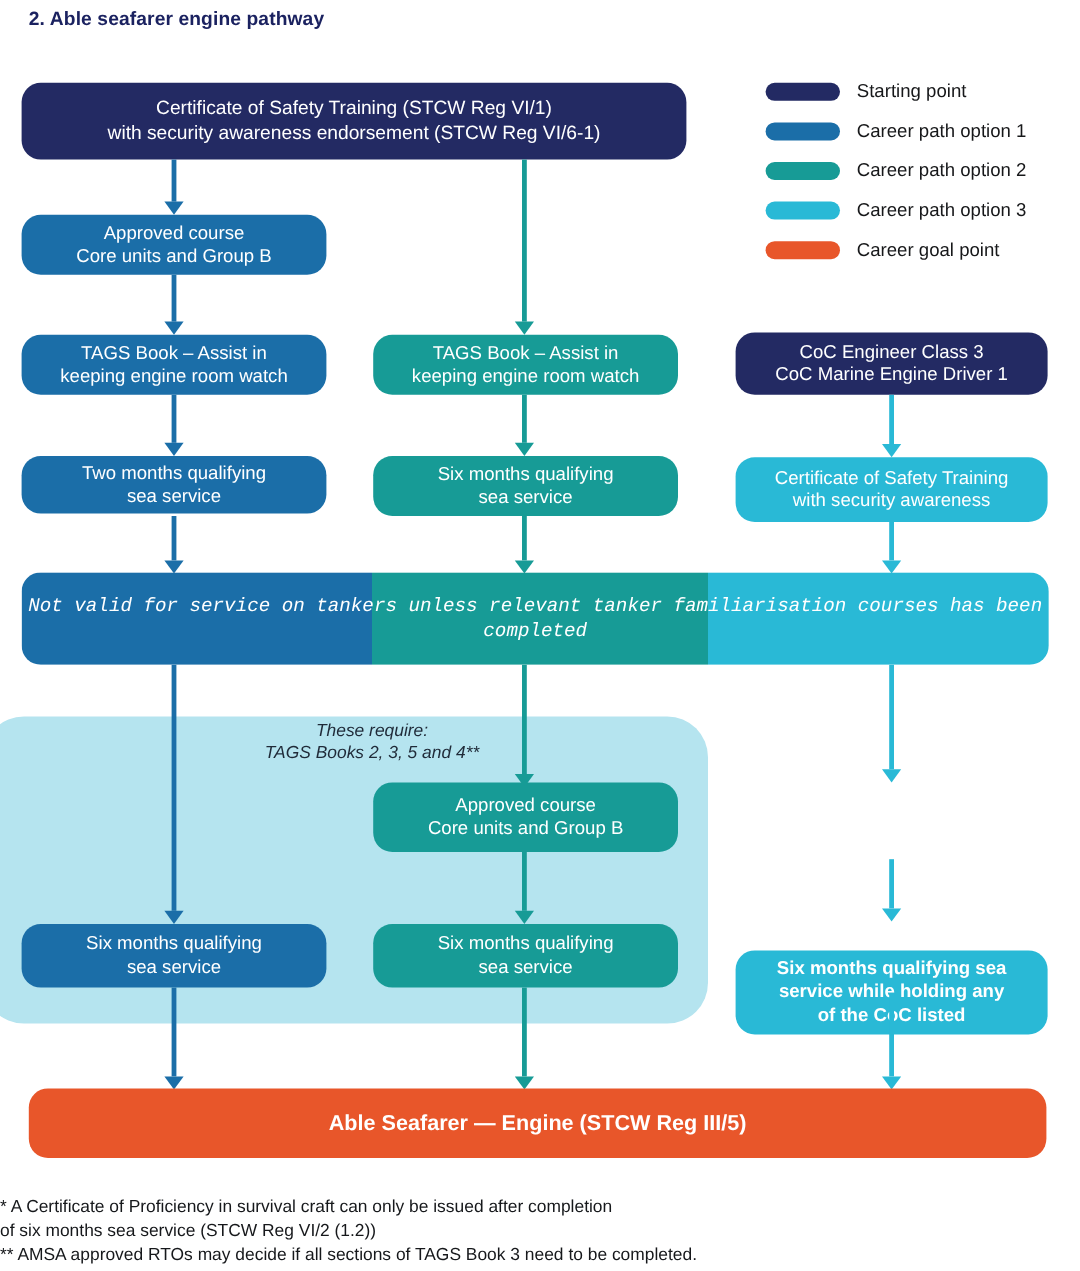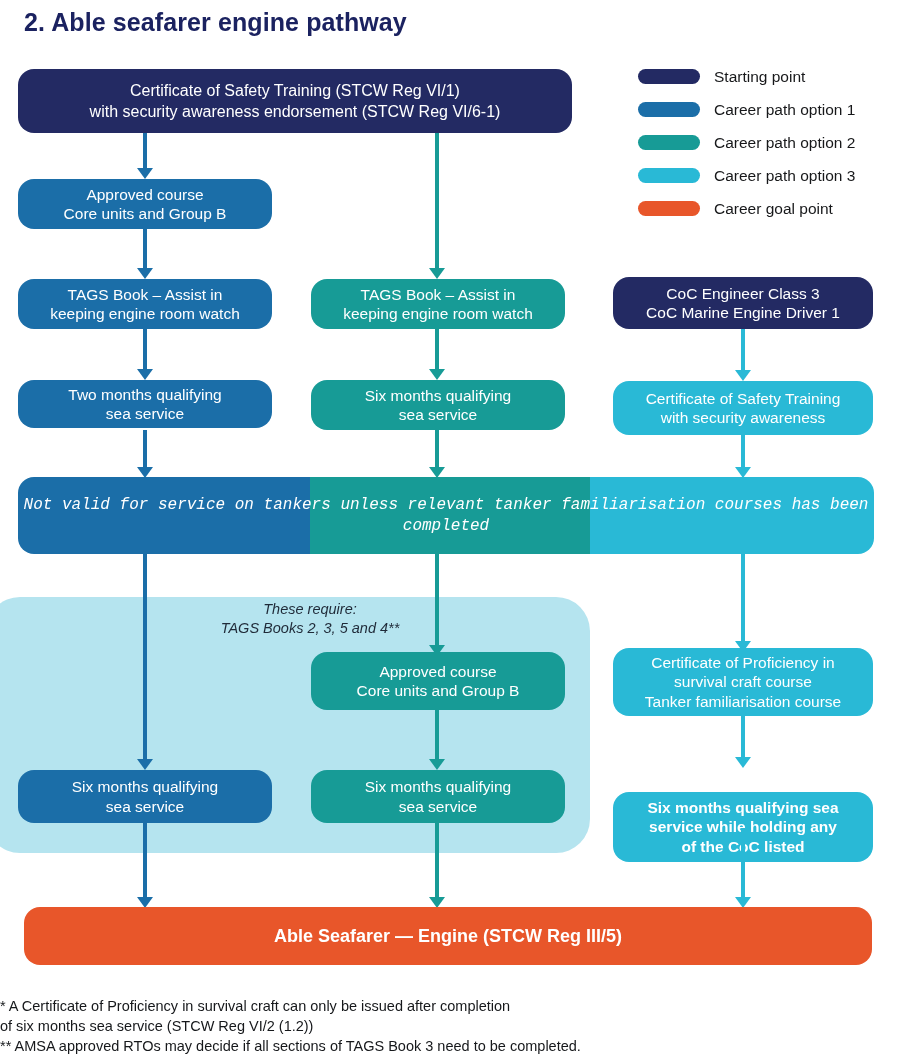--- a/index.html
+++ b/index.html
@@ -9,21 +9,21 @@
     font-family:"Liberation Sans",sans-serif;
     position:relative;
     overflow:hidden;
     color:#1c2259;
   }
   .canvas{position:absolute;left:0;top:0;width:900px;height:1059px;}
 
   
   #page-title{
     position:absolute;left:24px;top:8px;
-    font-size:25px;font-weight:bold;color:#1b2260;
+    font-size:16px;font-weight:bold;color:#1b2260;
     letter-spacing:.1px;white-space:nowrap;
   }
 
   
   #legend{position:absolute;left:638px;top:60px;width:262px;}
   .legend-row{display:flex;align-items:center;height:33px;text-align:center;}
   .legend-swatch{
     width:62px;height:15px;border-radius:8px;flex:0 0 auto;margin-right:14px;
   }
   .legend-label{font-size:15.5px;color:#17181a;white-space:nowrap;}
@@ -231,23 +231,20 @@
   </div>
 
   <div class="node c-opt2" style="left:311px;top:652px;width:254px;height:58px;">Approved course
 Core units and Group B</div>
 
   <div class="conn a-opt2" style="left:435px;top:710px;height:60px;">
     <div class="stem" style="height:49px;"></div>
       <div class="head" style="top:49px;"></div>
   </div>
 
-  <div class="node c-opt3" style="left:613px;top:648px;width:260px;height:68px;">Certificate of Proficiency in
-survival craft course
-Tanker familiarisation course</div>
 
   <div class="conn a-opt3" style="left:741px;top:716px;height:52px;">
     <div class="stem" style="height:41px;"></div>
       <div class="head" style="top:41px;"></div>
   </div>
 
   <div class="node c-opt1" style="left:18px;top:770px;width:254px;height:53px;">Six months qualifying
 sea service</div>
 
   <div class="node c-opt2" style="left:311px;top:770px;width:254px;height:53px;">Six months qualifying

